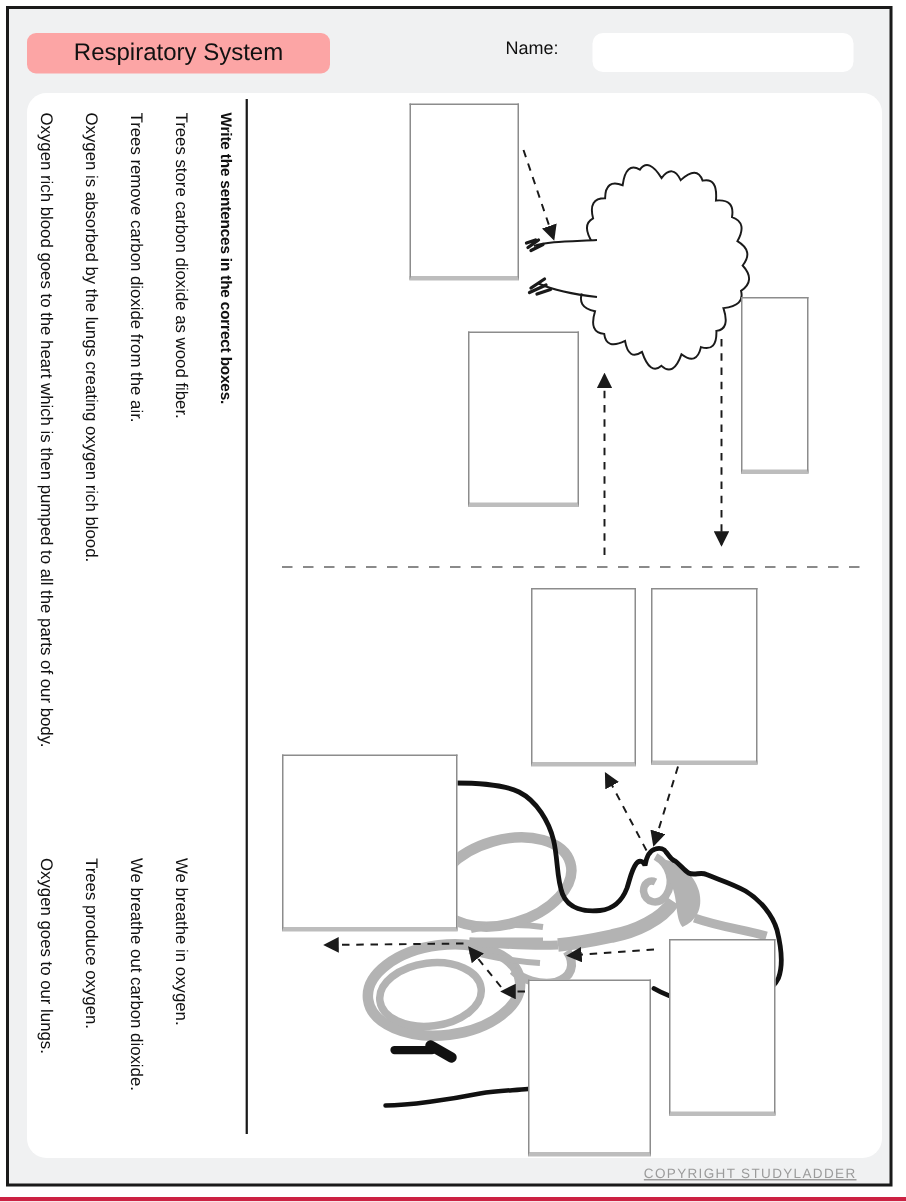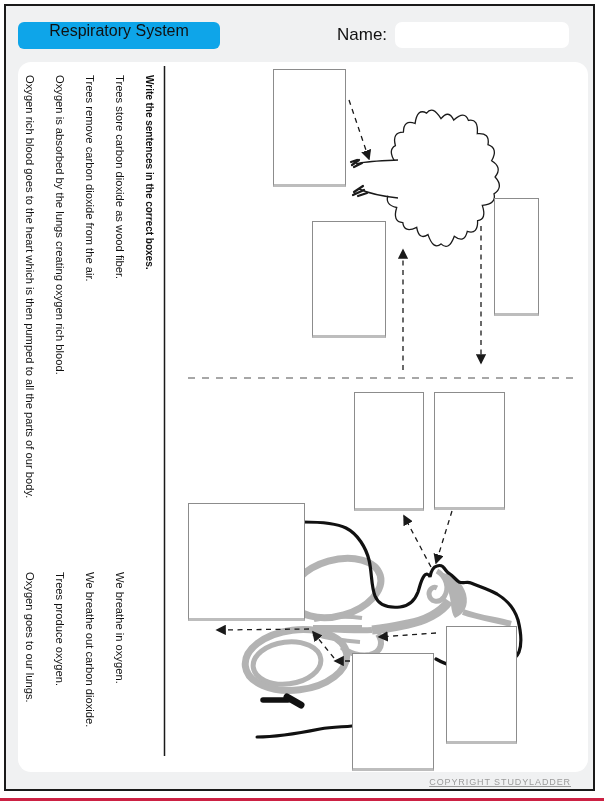--- a/index.html
+++ b/index.html
@@ -1,23 +1,23 @@
 <!DOCTYPE html>
 <html><head>
 <meta charset="utf-8">
 <style>
   html,body{margin:0;padding:0;background:#fff;}
   .page{position:relative;width:604px;height:801px;background:#ffffff;overflow:hidden;
         font-family:"Liberation Sans", sans-serif;}
   .frame{position:absolute;left:4px;top:4px;width:591px;height:787px;
          border:2px solid #1a1a1a;background:#f0f1f2;box-sizing:border-box;}
-  .title-box{position:absolute;left:18px;top:22px;width:202px;height:27px;background:#0ea5e9;
-             border-radius:6px;display:flex;justify-content:center;
+  .title-box{position:absolute;left:18px;top:22px;width:202px;height:27px;background:#fca5a5;
+             border-radius:6px;display:flex;align-items:center;justify-content:center;
              font-size:16px;color:#111;}
-  .name-label{position:absolute;left:337px;top:25px;font-size:17px;color:#111;}
+  .name-label{position:absolute;left:337px;top:25px;font-size:12px;color:#111;}
   .name-input{position:absolute;left:395px;top:22px;width:174px;height:26px;background:#fff;
               border-radius:7px;}
   .content{position:absolute;left:18px;top:62px;width:570px;height:710px;background:#fff;
            border-radius:13px;}
   .vtext{position:absolute;white-space:nowrap;transform-origin:0 0;transform:rotate(90deg);
          font-size:11.2px;line-height:15px;height:15px;color:#111;}
   .vtext.bold{font-weight:bold;font-size:10.2px;letter-spacing:-0.1px;}
   .overlay{position:absolute;left:0;top:0;pointer-events:none;}
   .abox{position:absolute;background:#fff;border:1px solid #8c8c8c;
         border-bottom:3px solid #bdbdbd;box-sizing:border-box;}

